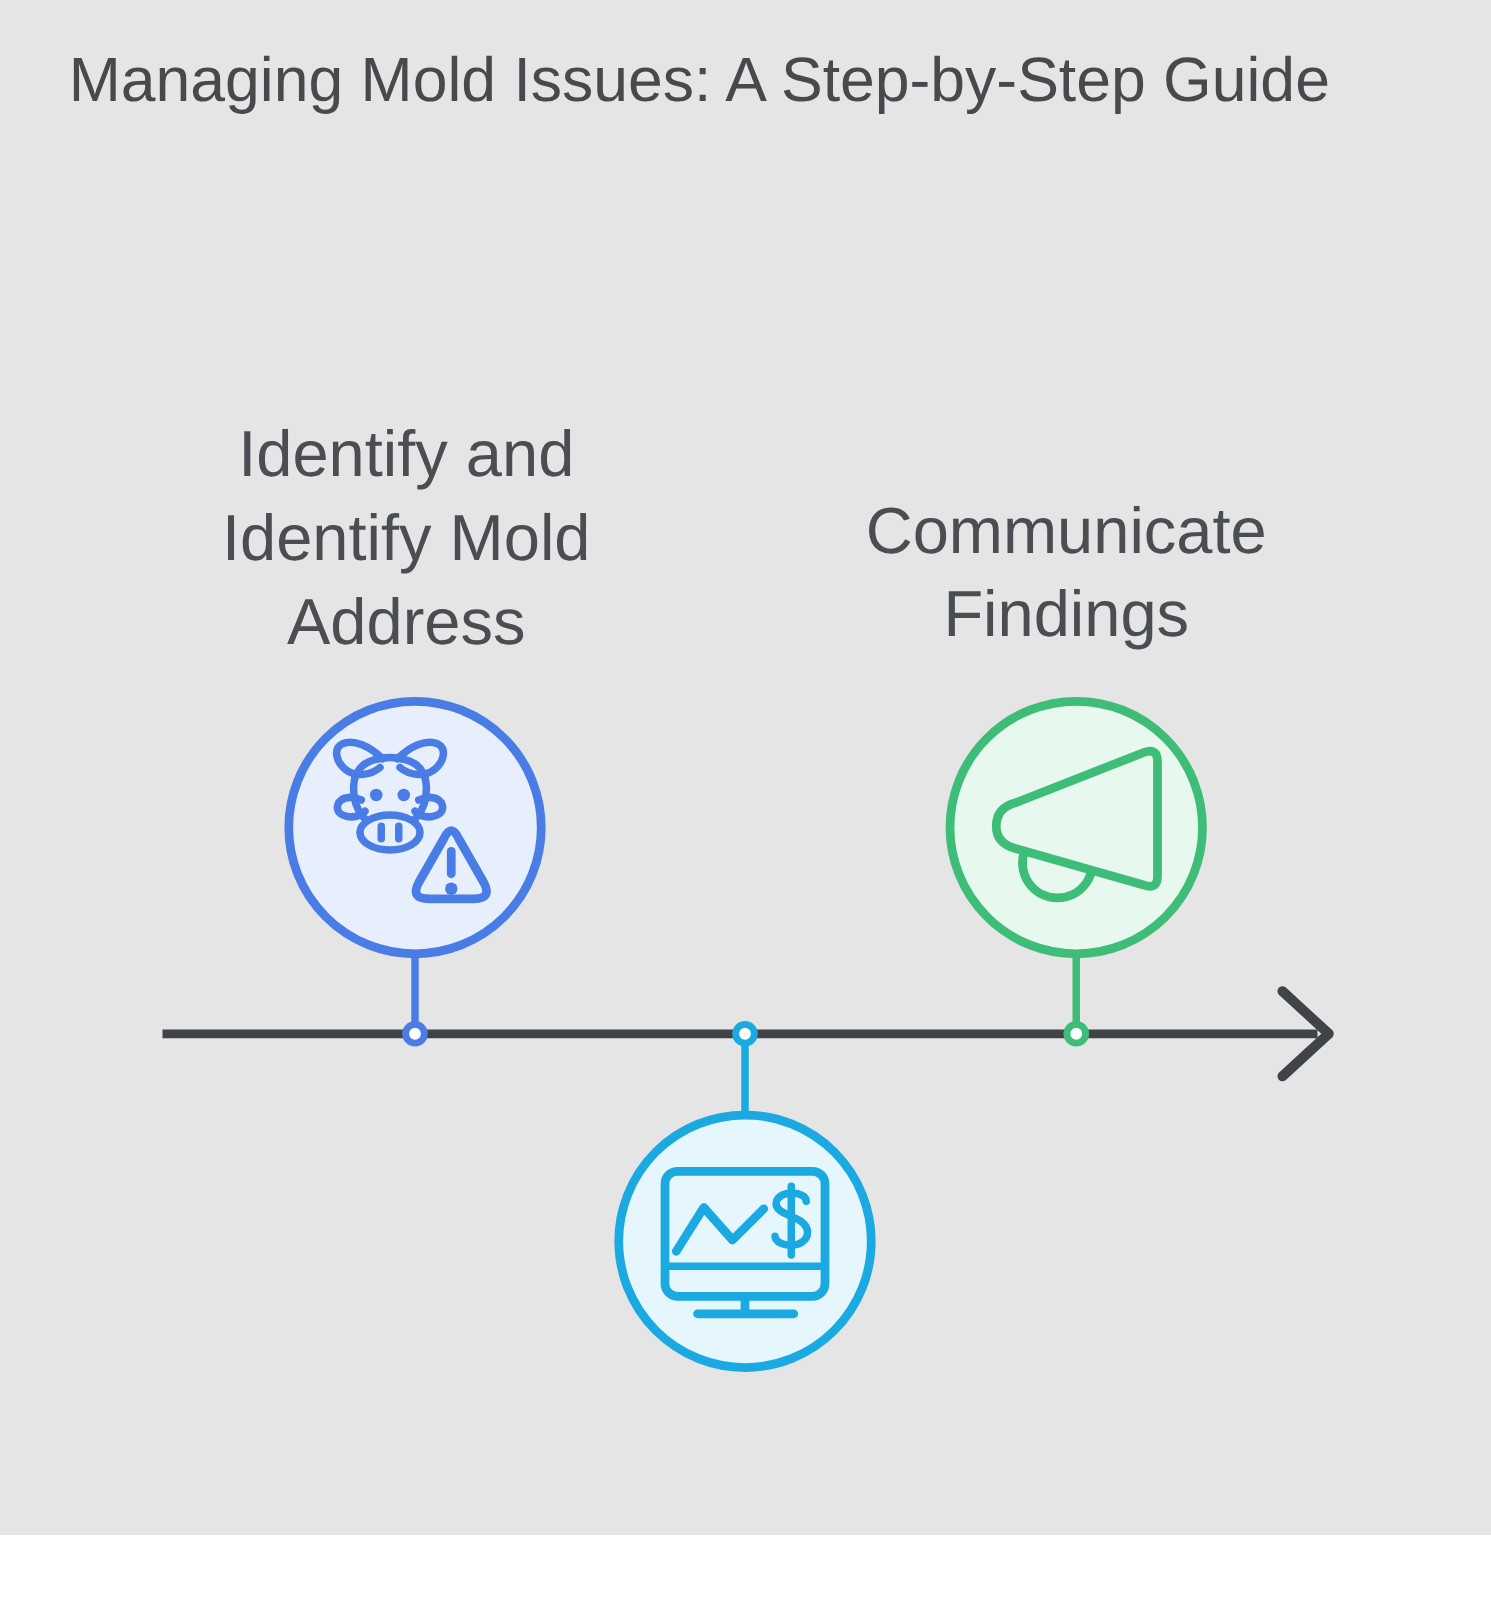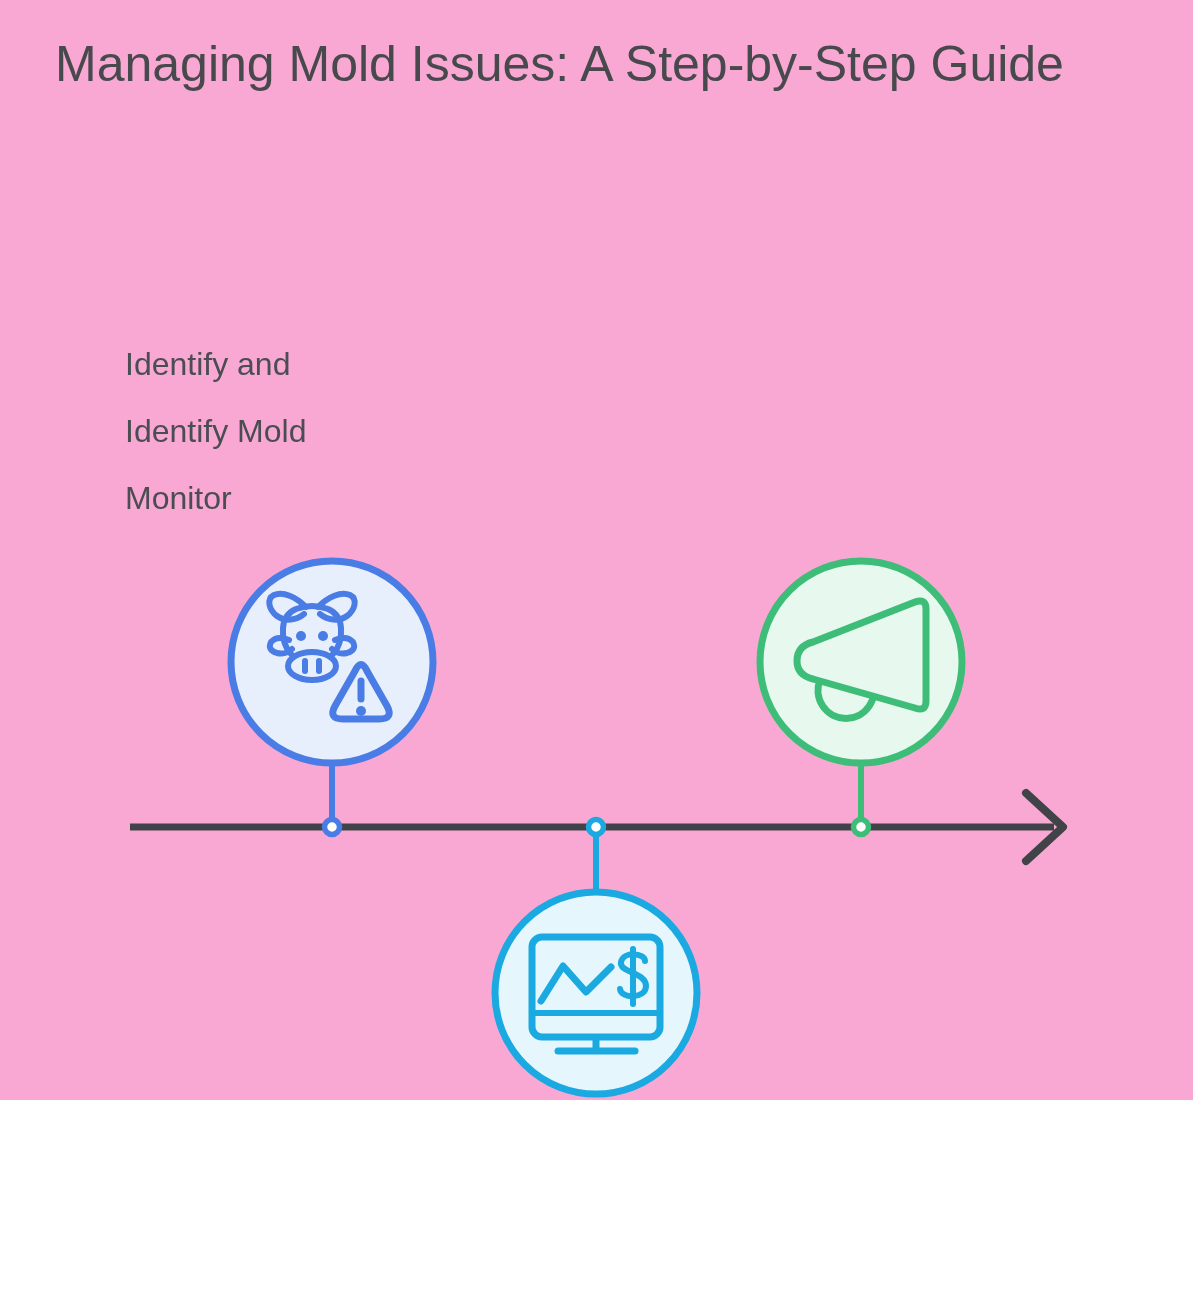--- a/index.html
+++ b/index.html
@@ -4,37 +4,38 @@
 <style>
   html, body {
     margin: 0;
     padding: 0;
     background: #ffffff;
     font-family: "Liberation Sans", sans-serif;
   }
   .canvas {
     position: relative;
     width: 1193px;
-    height: 1100px;
-    background: #f9a8d4;
+    height: 1228px;
+    background: #e5e5e5;
     overflow: hidden;
   }
   .page-title {
     position: absolute;
     left: 55px;
     top: 33px;
     font-size: 50px;
     line-height: 62px;
     color: #48494d;
     white-space: nowrap;
   }
   .step-label {
     position: absolute;
     width: 400px;
-    font-size: 32px;
+    text-align: center;
+    font-size: 52px;
     line-height: 67px;
     color: #4a4d52;
   }
   .step-label span { display: block; }
   .label-step1 { left: 125px; top: 331px; }
   .label-step3 { left: 653px; top: 392px; }
   .label-step2 { left: 397px; top: 1126px; }
   .diagram-svg {
     position: absolute;
     left: 0;
@@ -44,23 +45,27 @@
 </head>
 <body>
 
 <div class="canvas">
 
   <div class="page-title">Managing Mold Issues: A Step-by-Step Guide</div>
 
   <div class="step-label label-step1">
     <span>Identify and</span>
     <span>Identify Mold</span>
-    <span>Monitor</span>
+    <span>Address</span>
   </div>
 
+  <div class="step-label label-step3">
+    <span>Communicate</span>
+    <span>Findings</span>
+  </div>
 
 
   <svg class="diagram-svg" width="1193" height="1292" viewBox="0 0 1193 1292">
 
     <line x1="130" y1="827" x2="1054" y2="827" stroke-width="7" stroke="#404347"></line>
     <polyline points="1026,793 1063,827 1026,861" fill="none" stroke-width="8" stroke-linecap="round" stroke-linejoin="round" stroke="#404347"></polyline>
 
     <line x1="332" y1="760" x2="332" y2="820" stroke-width="6" stroke="#4a7ce6"></line>
     <line x1="596" y1="834" x2="596" y2="896" stroke-width="6" stroke="#1aa9e0"></line>
     <line x1="861" y1="760" x2="861" y2="820" stroke-width="6" stroke="#3ebd78"></line>

